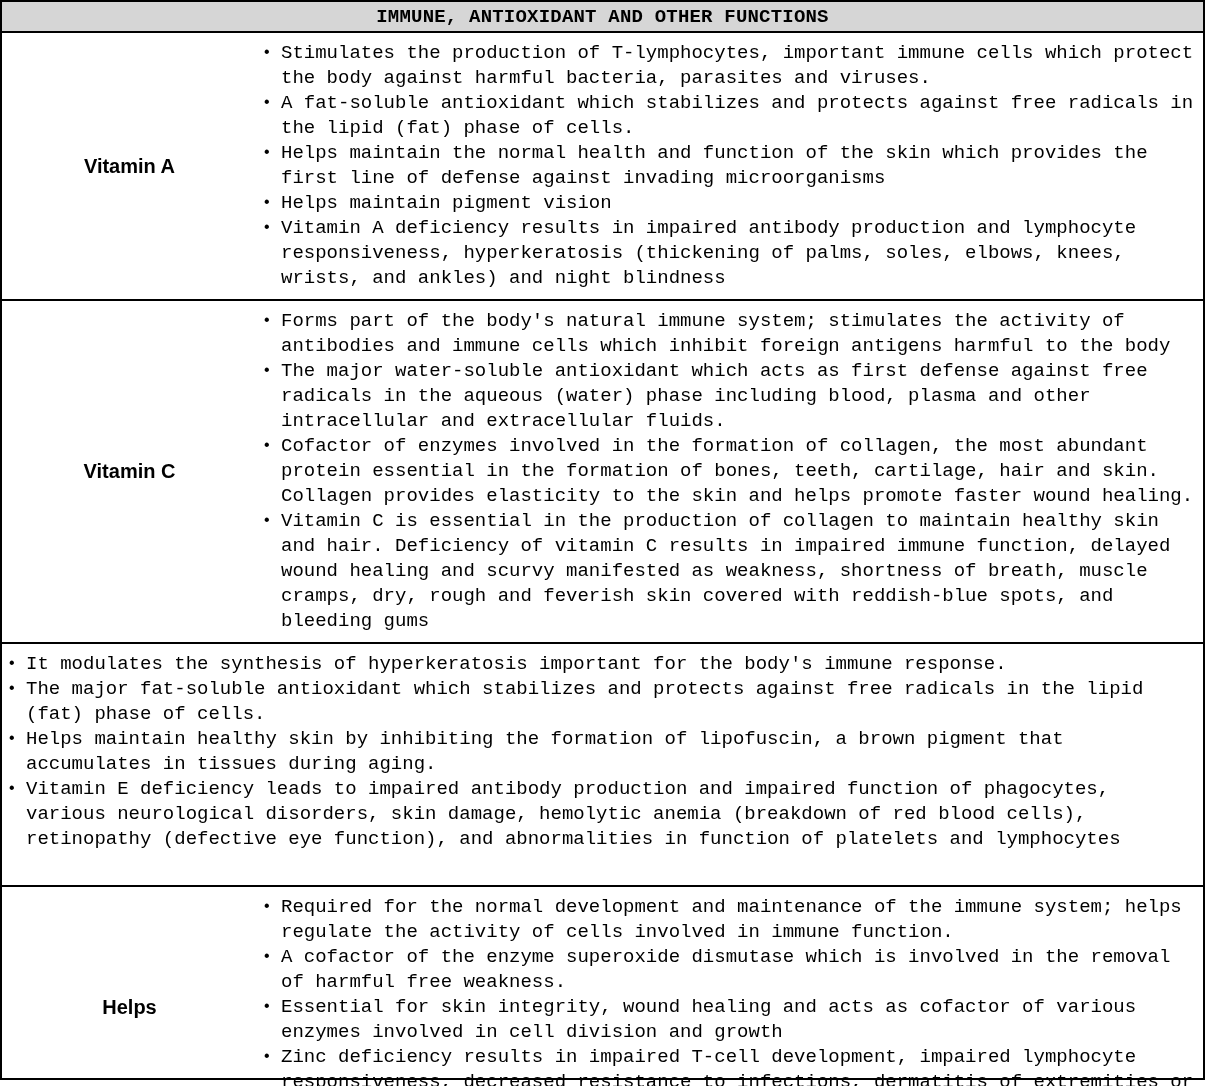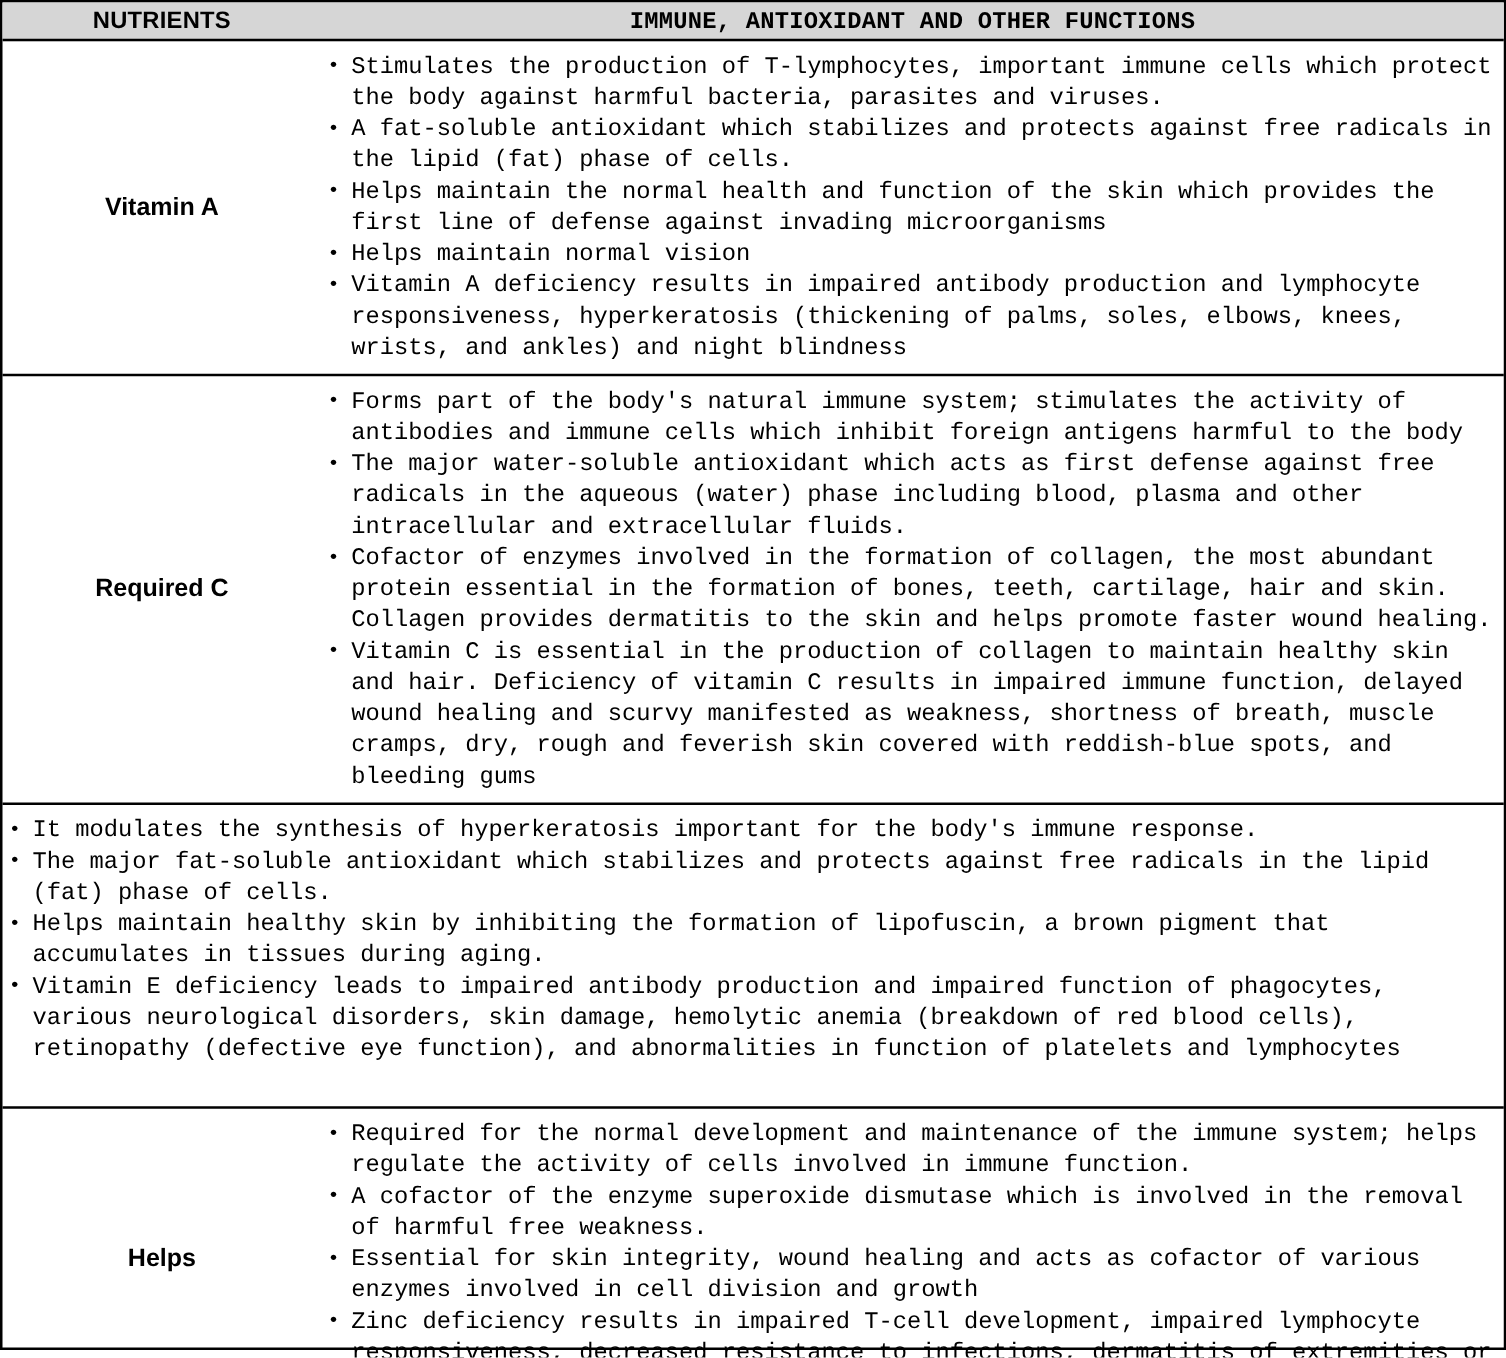--- a/index.html
+++ b/index.html
@@ -84,21 +84,20 @@
     font-size:16px;
     line-height:25px;
   }
   .bullet-text{ flex:1 1 auto; min-width:0; }
 </style>
 </head>
 <body>
 
 <div class="table">
   <div class="thead">
-    <div class="col-nutrient">NUTRIENTS</div>
     <div class="col-functions">IMMUNE, ANTIOXIDANT AND OTHER FUNCTIONS</div>
   </div>
   <div class="tbody" id="tbody">
       <div class="tr">
         <div class="td col-nutrient">Vitamin A</div>
         <div class="td col-functions">
           <ul class="bullet-list">
             <li class="bullet-item">
               <span class="bullet">•</span>
               <span class="bullet-text">Stimulates the production of T-lymphocytes, important immune cells which protect the body against harmful bacteria, parasites and viruses.</span>
@@ -106,44 +105,44 @@
             <li class="bullet-item">
               <span class="bullet">•</span>
               <span class="bullet-text">A fat-soluble antioxidant which stabilizes and protects against free radicals in the lipid (fat) phase of cells.</span>
             </li>
             <li class="bullet-item">
               <span class="bullet">•</span>
               <span class="bullet-text">Helps maintain the normal health and function of the skin which provides the first line of defense against invading microorganisms</span>
             </li>
             <li class="bullet-item">
               <span class="bullet">•</span>
-              <span class="bullet-text">Helps maintain normal vision</span>
+              <span class="bullet-text">Helps maintain pigment vision</span>
             </li>
             <li class="bullet-item">
               <span class="bullet">•</span>
               <span class="bullet-text">Vitamin A deficiency results in impaired antibody production and lymphocyte responsiveness, hyperkeratosis (thickening of palms, soles, elbows, knees, wrists, and ankles) and night blindness</span>
             </li>
           </ul>
         </div>
       </div>
       <div class="tr">
-        <div class="td col-nutrient">Required C</div>
+        <div class="td col-nutrient">Vitamin C</div>
         <div class="td col-functions">
           <ul class="bullet-list">
             <li class="bullet-item">
               <span class="bullet">•</span>
               <span class="bullet-text">Forms part of the body's natural immune system; stimulates the activity of antibodies and immune cells which inhibit foreign antigens harmful to the body</span>
             </li>
             <li class="bullet-item">
               <span class="bullet">•</span>
               <span class="bullet-text">The major water-soluble antioxidant which acts as first defense against free radicals in the aqueous (water) phase including blood, plasma and other intracellular and extracellular fluids.</span>
             </li>
             <li class="bullet-item">
               <span class="bullet">•</span>
-              <span class="bullet-text">Cofactor of enzymes involved in the formation of collagen, the most abundant protein essential in the formation of bones, teeth, cartilage, hair and skin. Collagen provides dermatitis to the skin and helps promote faster wound healing.</span>
+              <span class="bullet-text">Cofactor of enzymes involved in the formation of collagen, the most abundant protein essential in the formation of bones, teeth, cartilage, hair and skin. Collagen provides elasticity to the skin and helps promote faster wound healing.</span>
             </li>
             <li class="bullet-item">
               <span class="bullet">•</span>
               <span class="bullet-text">Vitamin C is essential in the production of collagen to maintain healthy skin and hair. Deficiency of vitamin C results in impaired immune function, delayed wound healing and scurvy manifested as weakness, shortness of breath, muscle cramps, dry, rough and feverish skin covered with reddish-blue spots, and bleeding gums</span>
             </li>
           </ul>
         </div>
       </div>
       <div class="tr">
         <div class="td col-functions">

